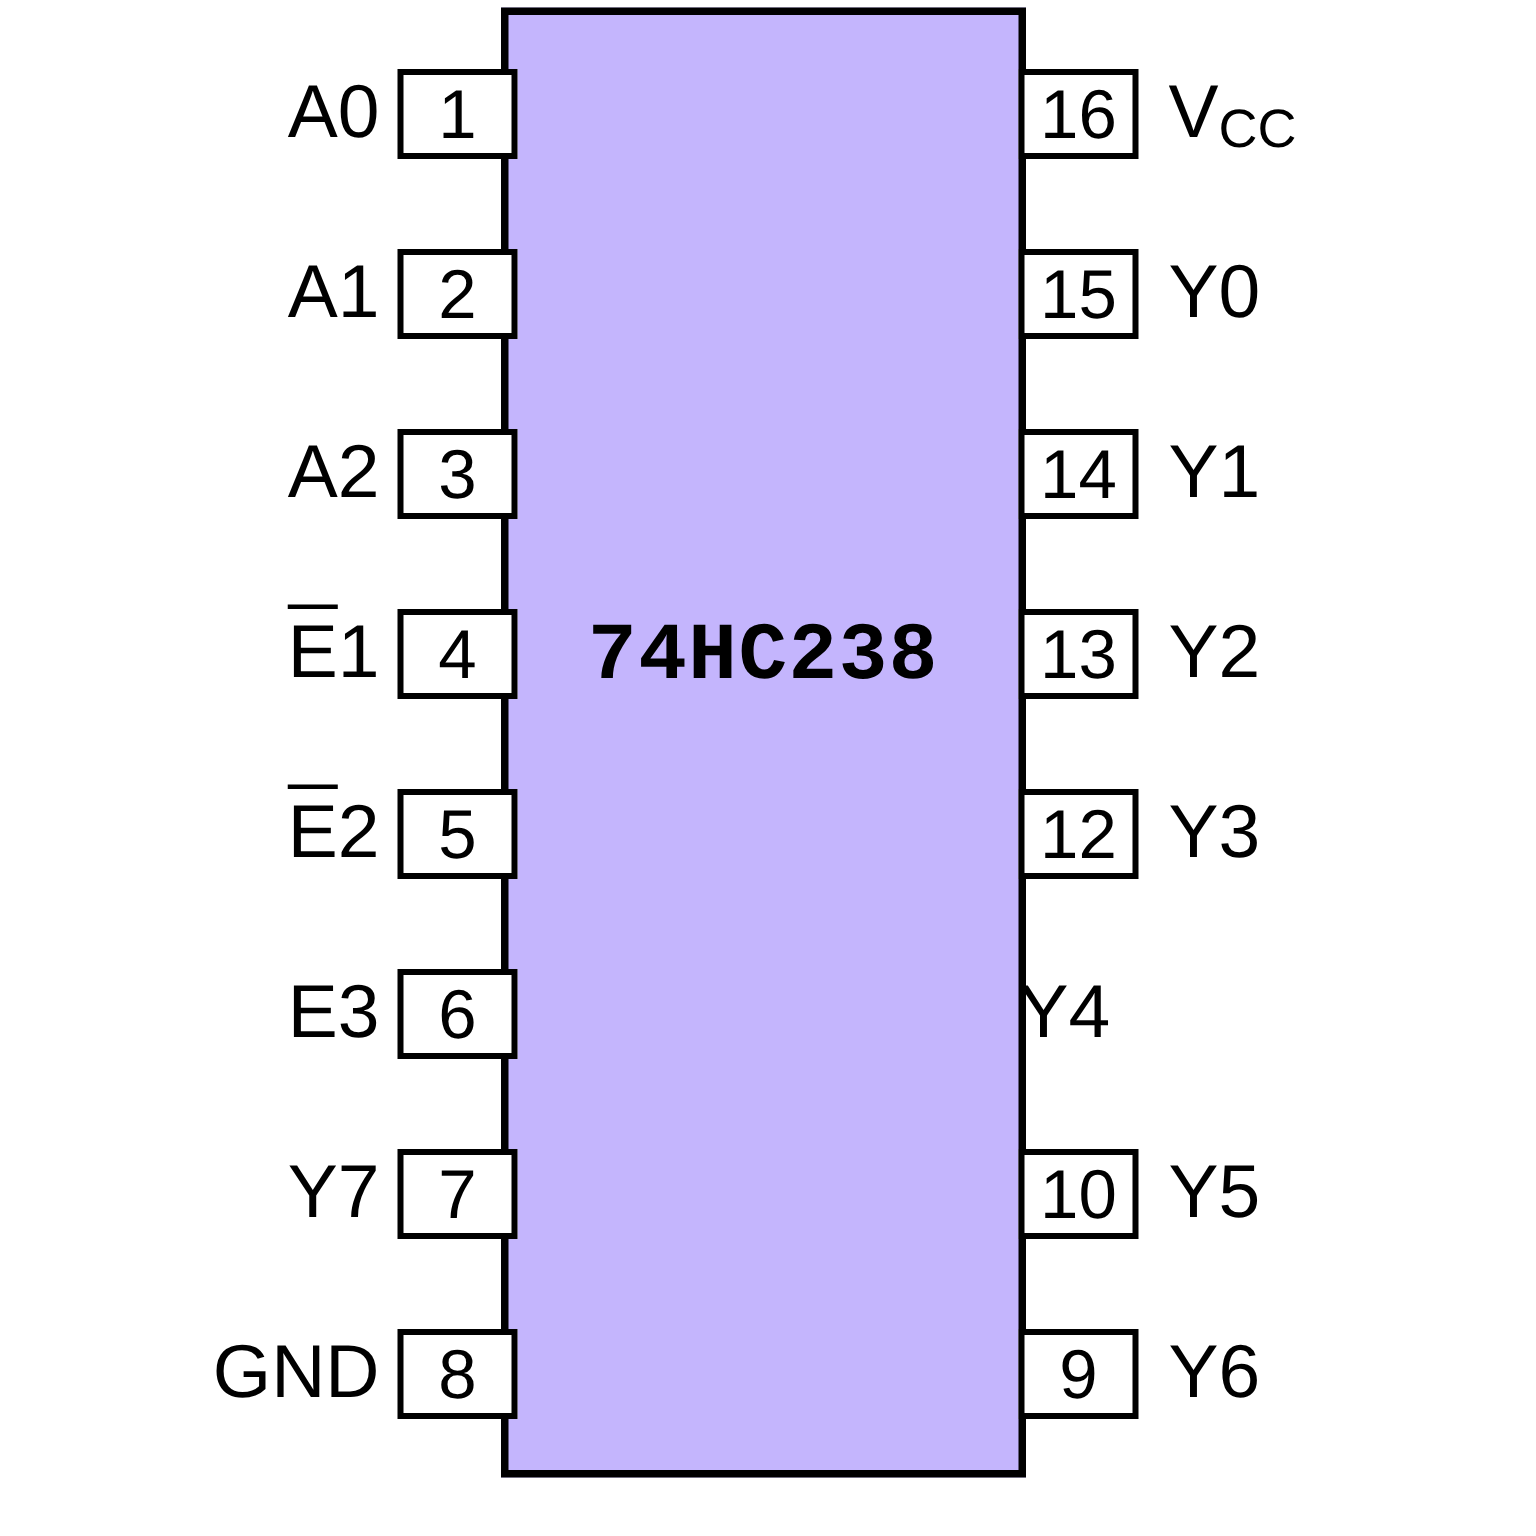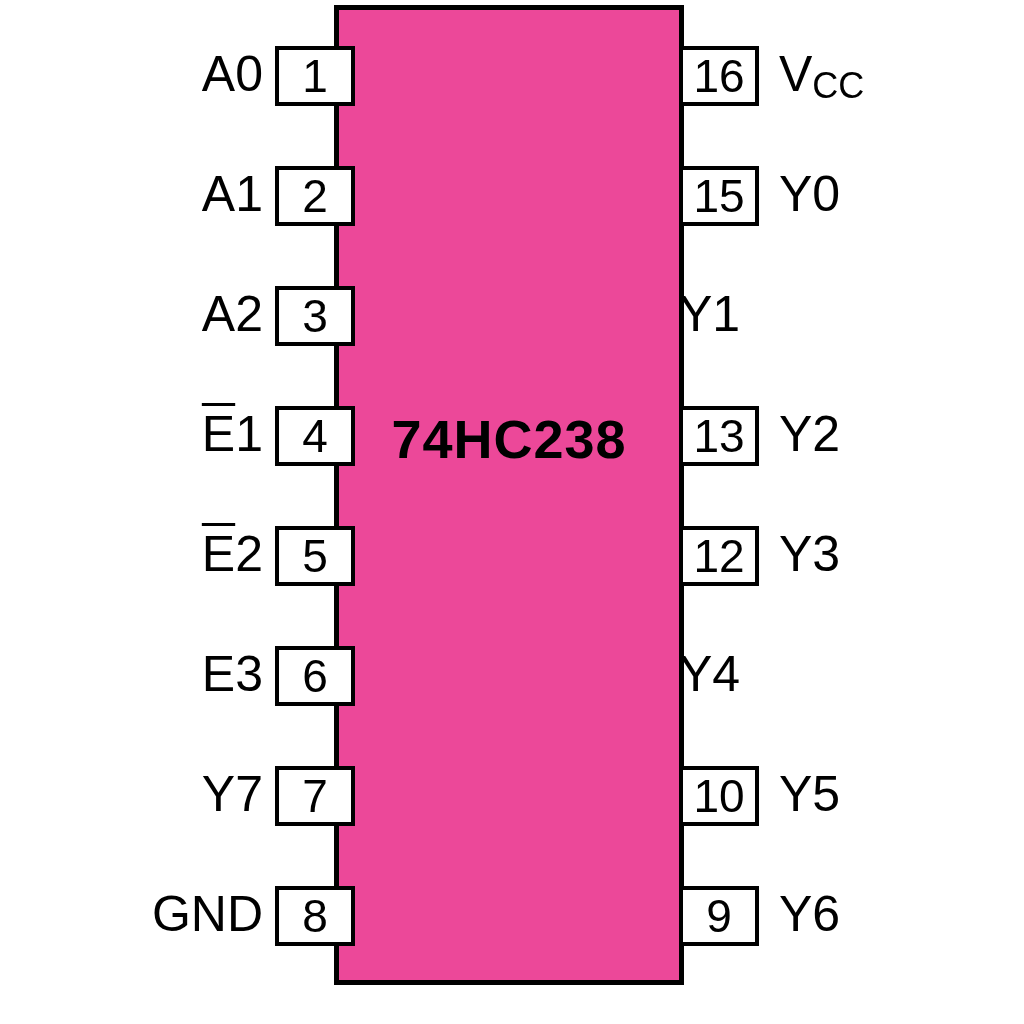--- a/index.html
+++ b/index.html
@@ -15,41 +15,42 @@
     color: #000;
     overflow: hidden;
   }
   .ic-body {
     position: absolute;
     left: 334px;
     top: 5px;
     width: 340px;
     height: 970px;
     border: 5px solid #000;
-    background: #ec4899;
+    background: #c4b5fd;
+    font-family: Liberation Mono, monospace;
   }
   .part-label {
     position: absolute;
     top: 402px;
     left: 0;
     width: 100%;
     text-align: center;
     font-weight: bold;
     font-size: 54px;
     letter-spacing: 1px;
     line-height: 1;
   }
   .pin-row {
     position: absolute;
     height: 60px;
     display: flex;
     align-items: center;
   }
   .pin-row.left {
-    left: 16px;
+    left: 6px;
     width: 339px;
     justify-content: flex-end;
     gap: 12px;
   }
   .pin-row.right {
     left: 679px;
     width: 287px;
     justify-content: flex-start;
     gap: 20px;
   }
@@ -142,20 +143,23 @@
     </div>
   <span class="pin-label"><span class="overbar"></span><span>V</span><span class="subscript">CC</span></span>
 </div>
 <div class="pin-row right" style="top:166px">
   <div class="pin-box">
       <span>15</span>
     </div>
   <span class="pin-label"><span class="overbar"></span><span>Y0</span><span class="subscript"></span></span>
 </div>
 <div class="pin-row right" style="top:286px">
+  <div class="pin-box">
+      <span>14</span>
+    </div>
   <span class="pin-label"><span class="overbar"></span><span>Y1</span><span class="subscript"></span></span>
 </div>
 <div class="pin-row right" style="top:406px">
   <div class="pin-box">
       <span>13</span>
     </div>
   <span class="pin-label"><span class="overbar"></span><span>Y2</span><span class="subscript"></span></span>
 </div>
 <div class="pin-row right" style="top:526px">
   <div class="pin-box">

